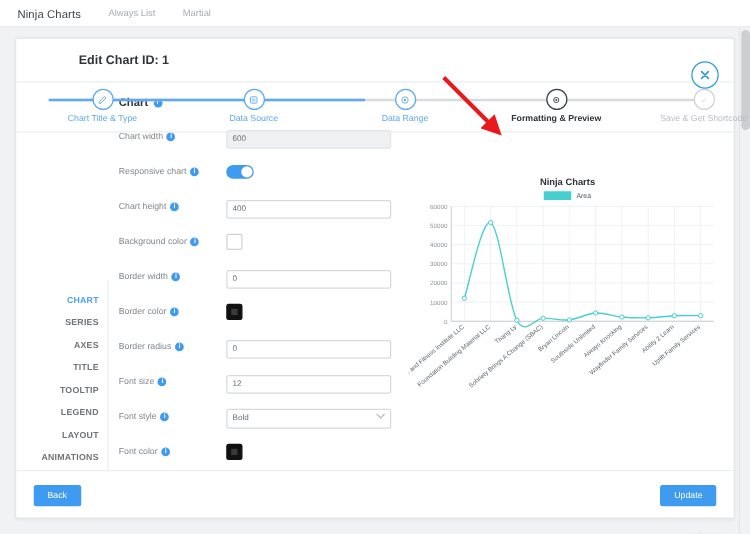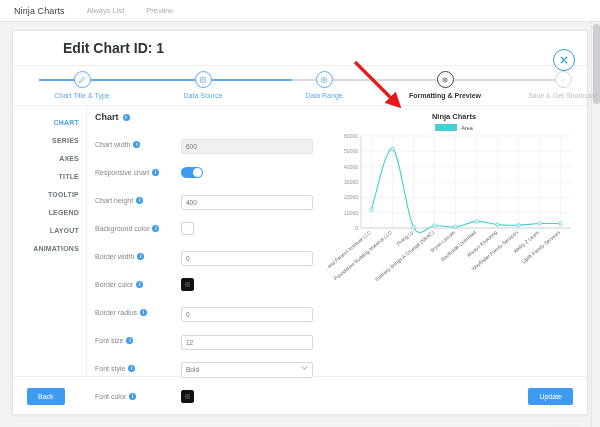--- a/index.html
+++ b/index.html
@@ -36,21 +36,21 @@
     box-shadow: 0 1px 3px rgba(0,0,0,.06);
   }
 
   #cardhead {
     height: 35px;
     display: flex; align-items: center;
     padding-left: 14px;
     border-bottom: 1px solid #eceef0;
     position: relative;
   }
-  #cardtitle { font-size: 14px; font-weight: bold; color: #2f3438; padding-left: 36px; }
+  #cardtitle { font-size: 10px; font-weight: bold; color: #2f3438; padding-left: 36px; }
 
   #closebtn {
     position: absolute; right: 12px; top: 18px;
     width: 22px; height: 22px; border-radius: 50%;
     border: 1.4px solid #2d9cdb;
     display: flex; align-items: center; justify-content: center;
     background: #fff;
     cursor: pointer;
   }
   #closebtn svg { display:block; }
@@ -87,21 +87,21 @@
   .step.done .lbl { color: #5ea9f0; }
   .step.active .dot { border: 1.3px solid #3c4145; }
   .step.active .lbl { color: #2f3438; font-weight: bold; }
   .step.todo .dot { border: 1.2px solid #cfd2d6; }
   .step.todo .lbl { color: #b9bdc2; }
 
   
   #redarrow { position: absolute; left: 330px; top: -10px; z-index: 9; pointer-events:none; }
 
   
-  #body { display: flex; height: 270px; }
+  #body { display: flex; height: 270px; align-items: flex-end; }
 
   
   #sidetabs {
     width: 74px; padding-top: 8px;
     border-right: 1px solid #eceef0;
     text-align: right;
   }
   .sidetab {
     font-size: 7px; font-weight: bold;
     color: #6d747b; letter-spacing: .2px;
@@ -204,21 +204,21 @@
     position: absolute; left: 1px; top: 2px; width: 7px; height: 80px;
     background: #cdced1; border-radius: 4px;
   }
 </style>
 </head>
 <body>
 
 <div id="topnav">
   <div id="brand">Ninja Charts</div>
   <div class="navlink">Always List</div>
-  <div class="navlink">Preview</div>
+  <div class="navlink">Martial</div>
 </div>
 
 <div id="vscroll">
   <div id="vthumb"></div>
 </div>
 
 <div id="card">
 
   <div id="cardhead">
     <div id="cardtitle">Edit Chart ID: 1</div>

